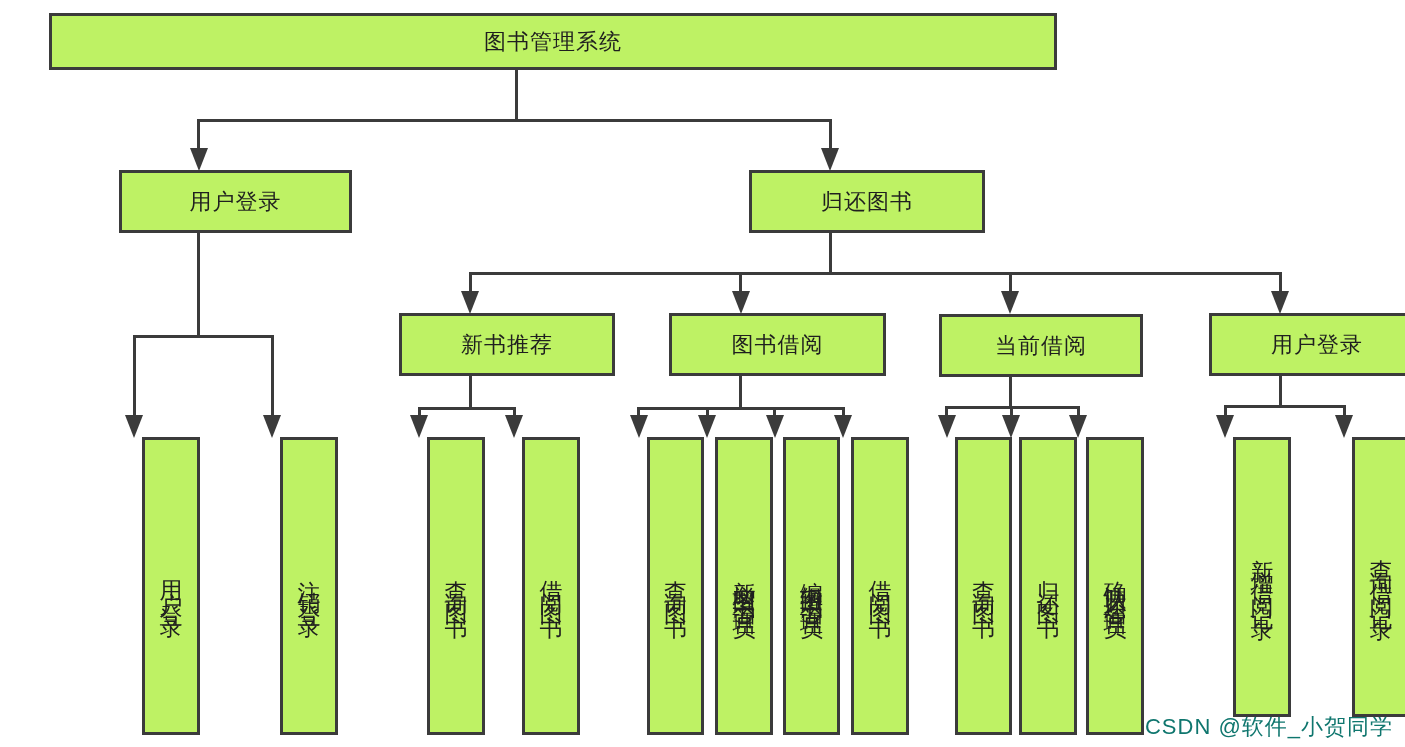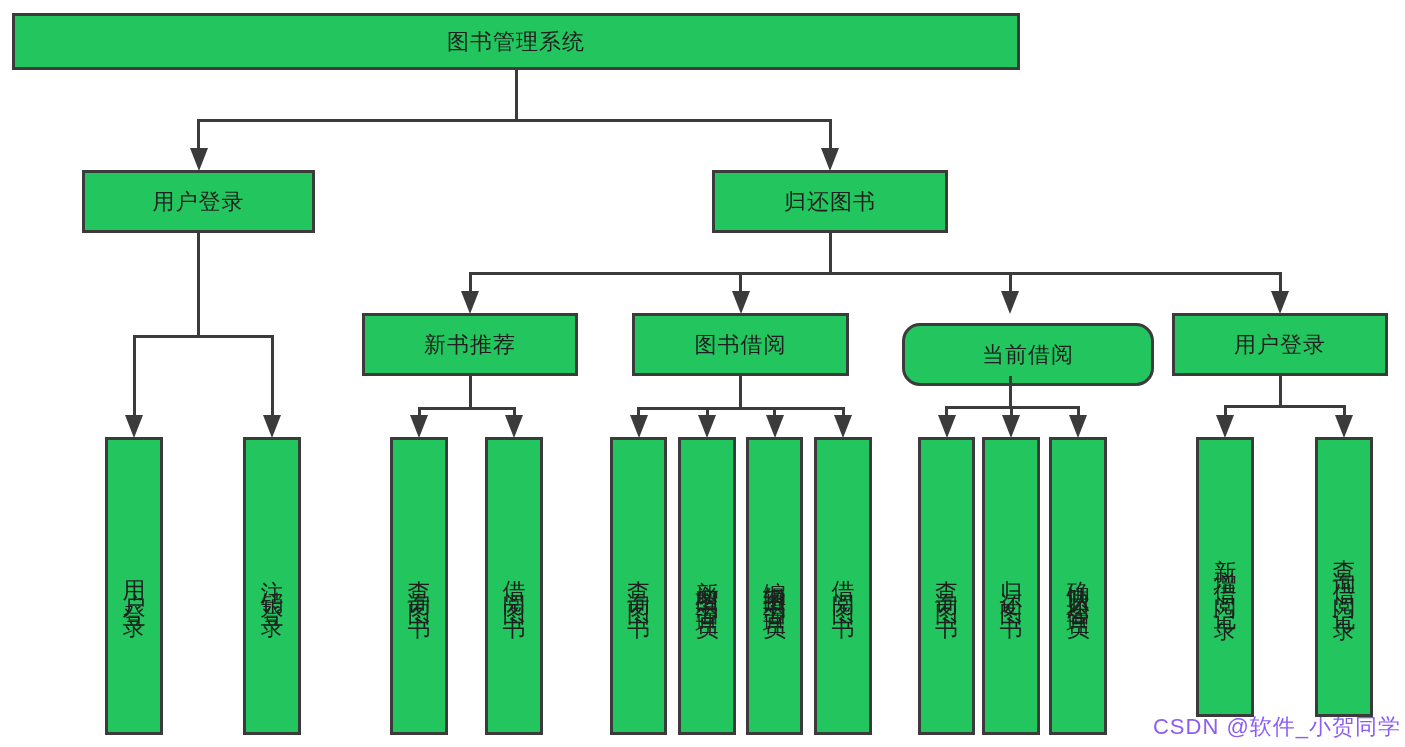--- a/index.html
+++ b/index.html
@@ -12,26 +12,27 @@
     position: relative;
     width: 1405px;
     height: 747px;
     background: #ffffff;
     overflow: hidden;
   }
   .node {
     position: absolute;
     box-sizing: border-box;
     border: 3px solid #3b3b3b;
-    background: #22c55e;
+    background: #bef264;
     display: flex;
     align-items: center;
     justify-content: center;
     color: #1f1f1f;
     text-align: center;
+    margin-left: 37px;
   }
   .node.horizontal {
     font-size: 22px;
     letter-spacing: 1px;
   }
   .node.vertical {
     writing-mode: vertical-rl;
     text-orientation: mixed;
     font-size: 23px;
     line-height: 1;
@@ -45,39 +46,39 @@
   .arrowhead {
     position: absolute;
     width: 0;
     height: 0;
     border-left: 9px solid transparent;
     border-right: 9px solid transparent;
     border-top: 23px solid #3b3b3b;
   }
   #watermark {
     position: absolute;
-    right: 4px;
+    right: 12px;
     bottom: 5px;
     font-size: 22px;
-    color: #8b5cf6;
+    color: #0f766e;
     letter-spacing: 1px;
     white-space: nowrap;
   }
 </style>
 </head>
 <body>
 
 <div id="stage">
   <div id="watermark">CSDN @软件_小贺同学</div>
 <div class="node horizontal" style="left: 12px; top: 13px; width: 1008px; height: 57px;">图书管理系统</div>
     <div class="node horizontal" style="left: 82px; top: 170px; width: 233px; height: 63px;">用户登录</div>
     <div class="node horizontal" style="left: 712px; top: 170px; width: 236px; height: 63px;">归还图书</div>
     <div class="node horizontal" style="left: 632px; top: 313px; width: 217px; height: 63px;">图书借阅</div>
     <div class="node horizontal" style="left: 362px; top: 313px; width: 216px; height: 63px;">新书推荐</div>
-    <div class="node horizontal" style="left: 902px; top: 323px; width: 252px; height: 63px; border-radius: 18px;">当前借阅</div>
+    <div class="node horizontal" style="left: 902px; top: 314px; width: 204px; height: 63px;">当前借阅</div>
     <div class="node horizontal" style="left: 1172px; top: 313px; width: 216px; height: 63px;">用户登录</div>
     <div class="node vertical short" style="left: 105px; top: 437px; width: 58px; height: 298px;">用户登录</div>
     <div class="node vertical short" style="left: 243px; top: 437px; width: 58px; height: 298px;">注销登录</div>
     <div class="node vertical short" style="left: 390px; top: 437px; width: 58px; height: 298px;">查询图书</div>
     <div class="node vertical short" style="left: 485px; top: 437px; width: 58px; height: 298px;">借阅图书</div>
     <div class="node vertical short" style="left: 610px; top: 437px; width: 57px; height: 298px;">查询图书</div>
     <div class="node vertical long" style="left: 678px; top: 437px; width: 58px; height: 298px;">新增图书（管理员）</div>
     <div class="node vertical long" style="left: 746px; top: 437px; width: 57px; height: 298px;">编辑图书（管理员）</div>
     <div class="node vertical short" style="left: 814px; top: 437px; width: 58px; height: 298px;">借阅图书</div>
     <div class="node vertical short" style="left: 918px; top: 437px; width: 57px; height: 298px;">查询图书</div>

